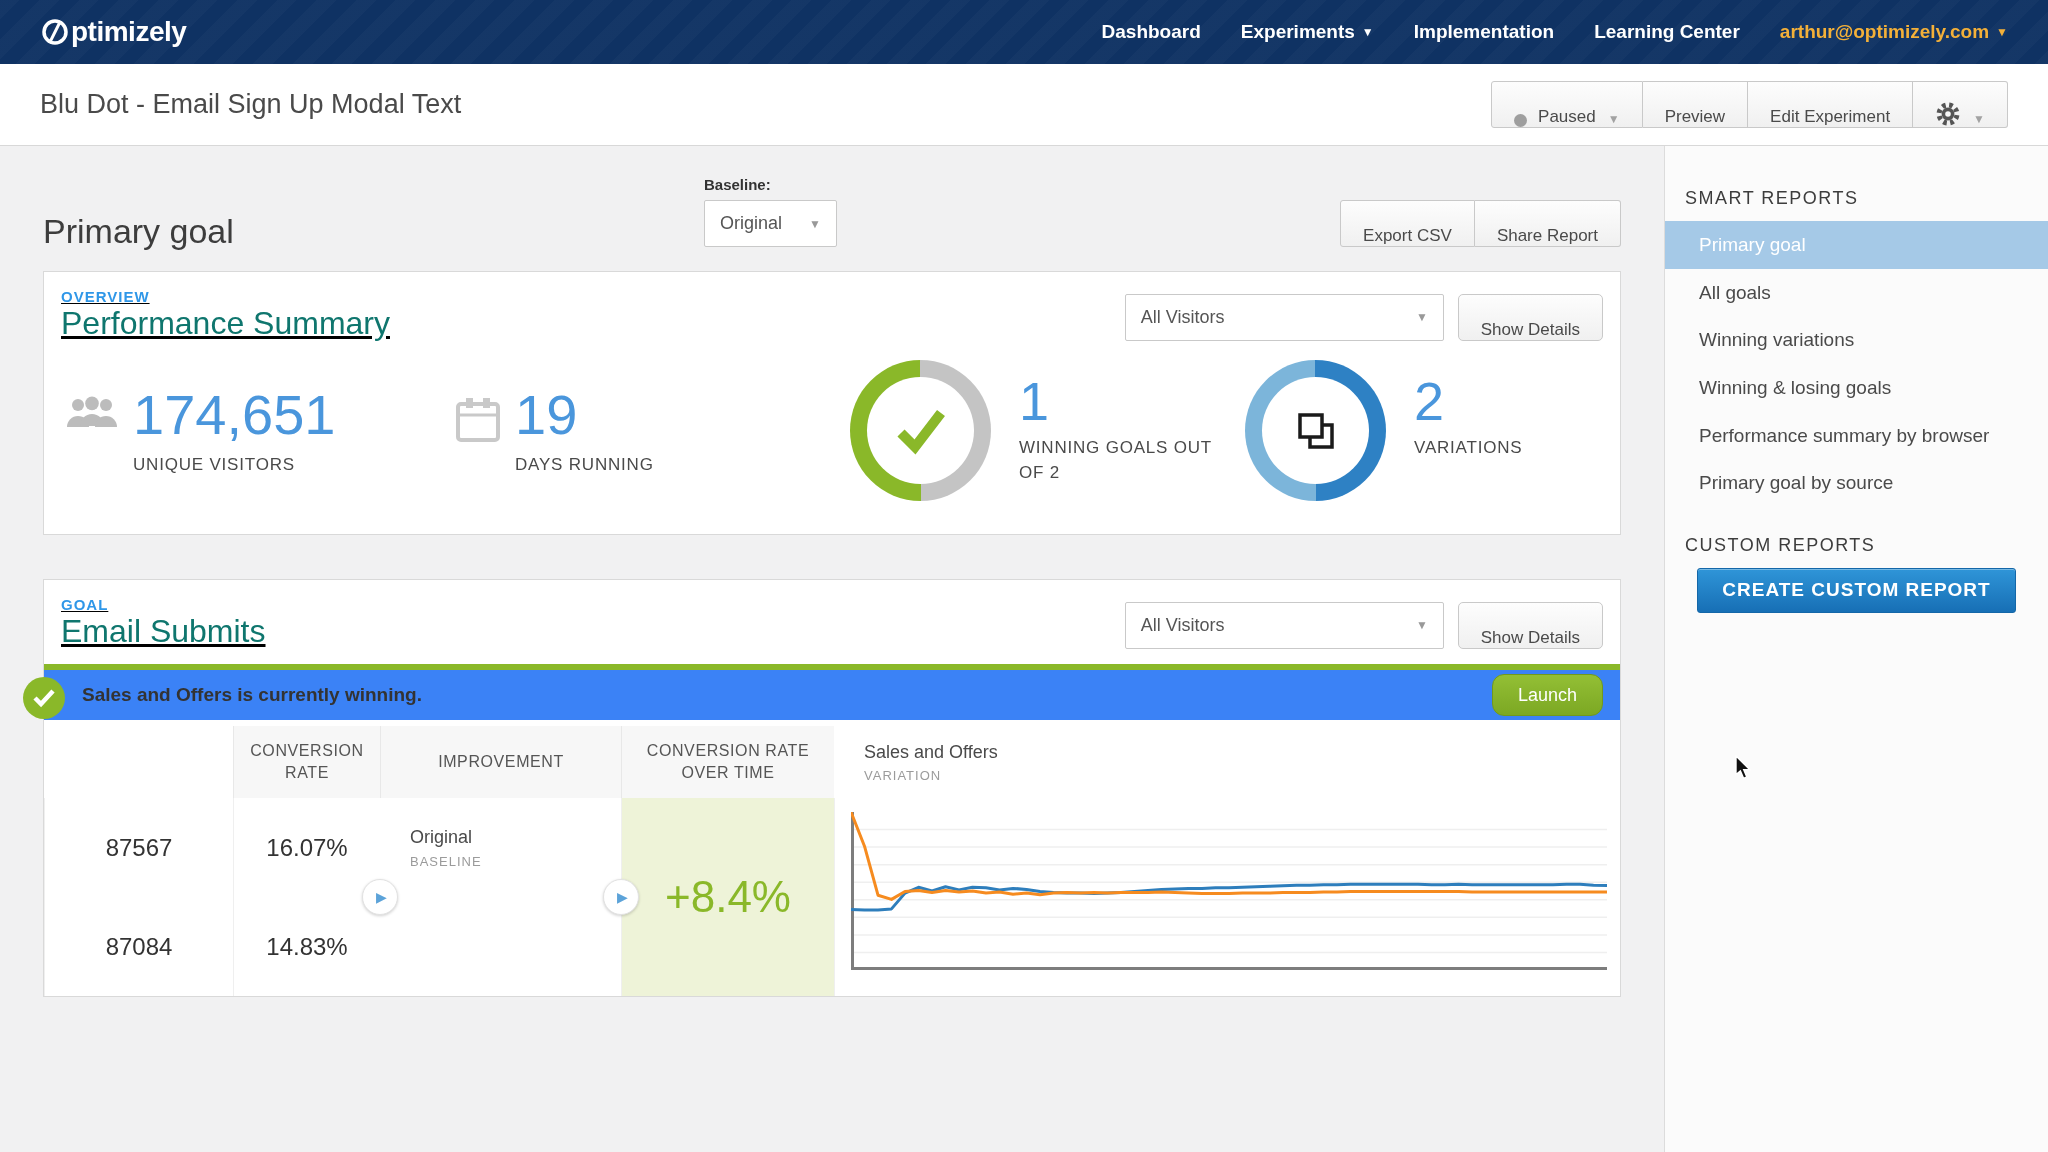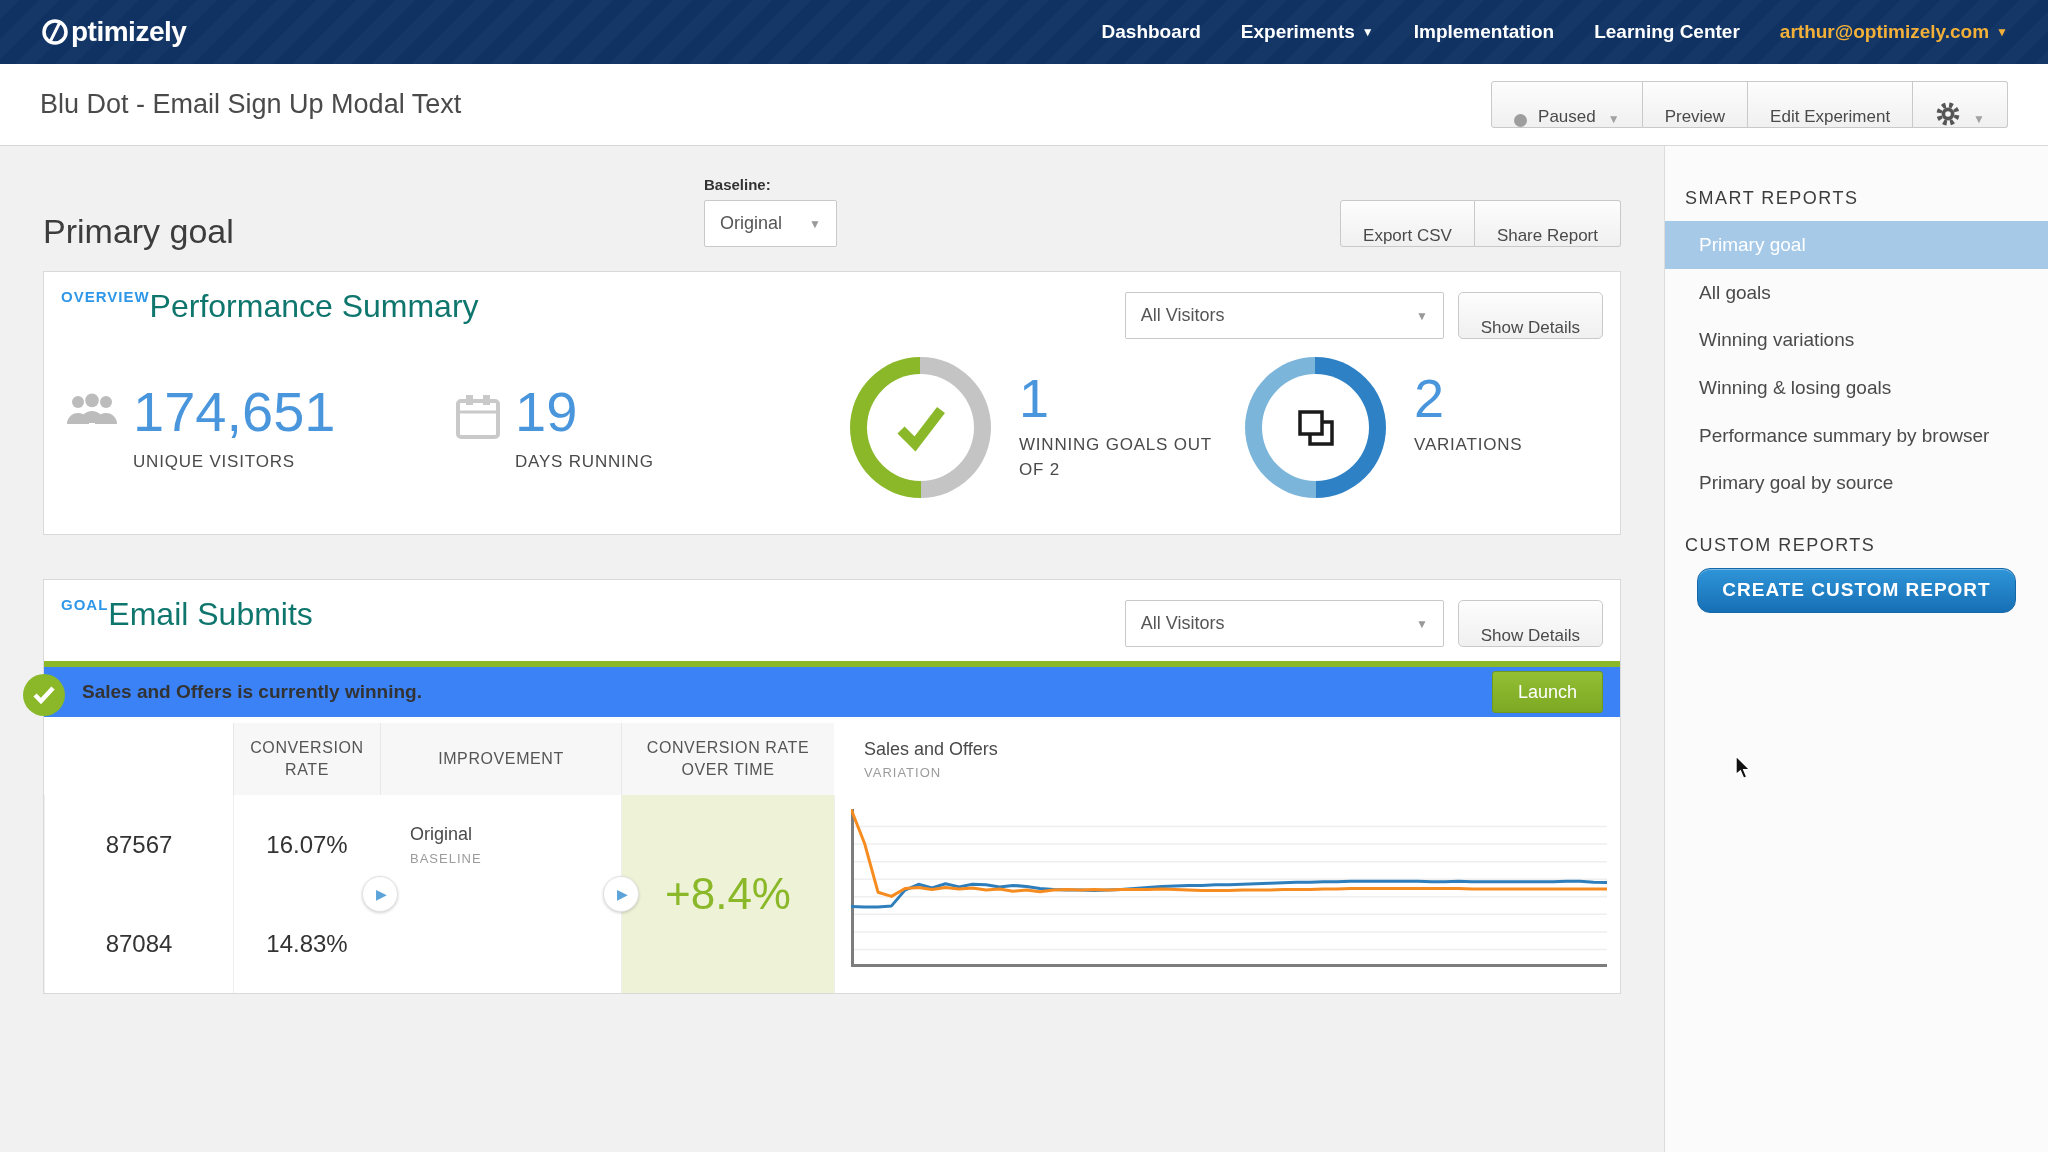--- a/index.html
+++ b/index.html
@@ -42,21 +42,21 @@
   .select { height:47px; background:#fff; border:1px solid #c9c9c9; border-radius:2px; display:flex;
     align-items:center; justify-content:space-between; padding:0 15px; font-size:18px; color:#555; cursor:pointer; }
   .baseline-select { width:133px; }
   .sel-caret { font-size:12px; color:#999; margin-left:10px; }
 
   
   .card { background:#fff; border:1px solid #d9d9d9; }
   .card-overview { height:264px; margin-bottom:44px; }
   .card-goal { margin-bottom:30px; }
   .card-head { display:flex; padding:16px 17px 0 17px; }
-  .card-head-left { display:flex; flex-direction:row; }
+  .card-head-left { display:flex; flex-direction:column;text-decoration:underline; }
   .eyebrow { font-size:15px; font-weight:bold; letter-spacing:1px; color:#2f97e8; }
   .card-title { font-size:32px; color:#0f766e; margin-top:0; }
   .card-controls { margin-left:auto; display:flex; align-items:center; margin-top:4px; }
   .audience-select { width:319px; margin-right:14px; }
   .show-details { border-radius:5px; }
 
   
   .stats-row { display:flex; align-items:center; padding:18px 17px 0 21px; }
   .stat { display:flex; align-items:flex-start; }
   .stat-icon { margin-top:10px; margin-right:14px; }
@@ -74,21 +74,21 @@
   .donut-label { font-size:17px; color:#4a4a4a; letter-spacing:0.8px; margin-top:8px; max-width:200px; line-height:1.45; }
 
   
   .banner { border-top:6px solid #8ab829; background:#3b82f6; height:56px; display:flex; align-items:center;
     position:relative; margin-top:14px; }
   .banner-check { position:absolute; left:-21px; top:50%; margin-top:-18px; width:42px; height:42px;
     border-radius:50%; background:#8ab829; display:flex; align-items:center; justify-content:center; }
   .banner-text { margin-left:38px; font-size:19px; font-weight:bold; color:#333; }
   .launch-btn { margin-left:auto; margin-right:17px; background:linear-gradient(#93bf35,#7ca823);
     border:1px solid #71991c; color:#fff; font-size:18px; height:42px; padding:0 25px; display:flex;
-    align-items:center; border-radius:3px; cursor:pointer; }
+    align-items:center; border-radius:12px; cursor:pointer; }
 
   
   .results-table { display:grid; grid-template-columns:189px 147px 241px 213px 1fr;
     grid-template-rows:72px 99px 99px; margin-top:6px; position:relative; }
   .th { background:#f7f7f7; display:flex; align-items:center; justify-content:center; text-align:center;
     font-size:16px; color:#555; letter-spacing:0.6px; line-height:1.35; border-left:1px solid #e8e8e8; }
   .th-name { background:#fff; border-left:none; }
   .th-rate span { max-width:130px; }
   .td { display:flex; align-items:center; justify-content:center; font-size:24px; color:#333;
     border-left:1px solid #efefef; }
@@ -104,21 +104,21 @@
   .play-glyph { color:#5ca3d9; font-size:14px; margin-left:3px; }
   .play-1 { left:318px; top:153px; }
   .play-2 { left:559px; top:153px; }
 
   
   .side-heading { font-size:18px; color:#3d3d3d; letter-spacing:1.5px; padding-left:20px; margin-bottom:12px; }
   .side-item { padding:11px 14px 11px 34px; font-size:19px; color:#4a4a4a; line-height:1.35; cursor:pointer; }
   .side-item.selected { background:#a5c9e7; color:#fff; }
   .custom-heading { margin-top:28px; }
   .create-btn { margin:8px 0 0 32px; width:319px; height:45px; background:linear-gradient(#2f95d8,#176fb5);
-    border:1px solid #1467a8; border-radius:13px; color:#fff; font-size:19px; font-weight:bold;
+    border:1px solid #1467a8; border-radius:3px; color:#fff; font-size:19px; font-weight:bold;
     letter-spacing:1px; display:flex; align-items:center; justify-content:center; cursor:pointer;
     box-shadow:inset 0 1px 0 rgba(255,255,255,.35);text-align:right; }
 
   .cursor { position:absolute; left:1735px; top:755px; z-index:50; pointer-events:none; }
 </style>
 </head>
 <body>
 
 <div class="screen">
 

